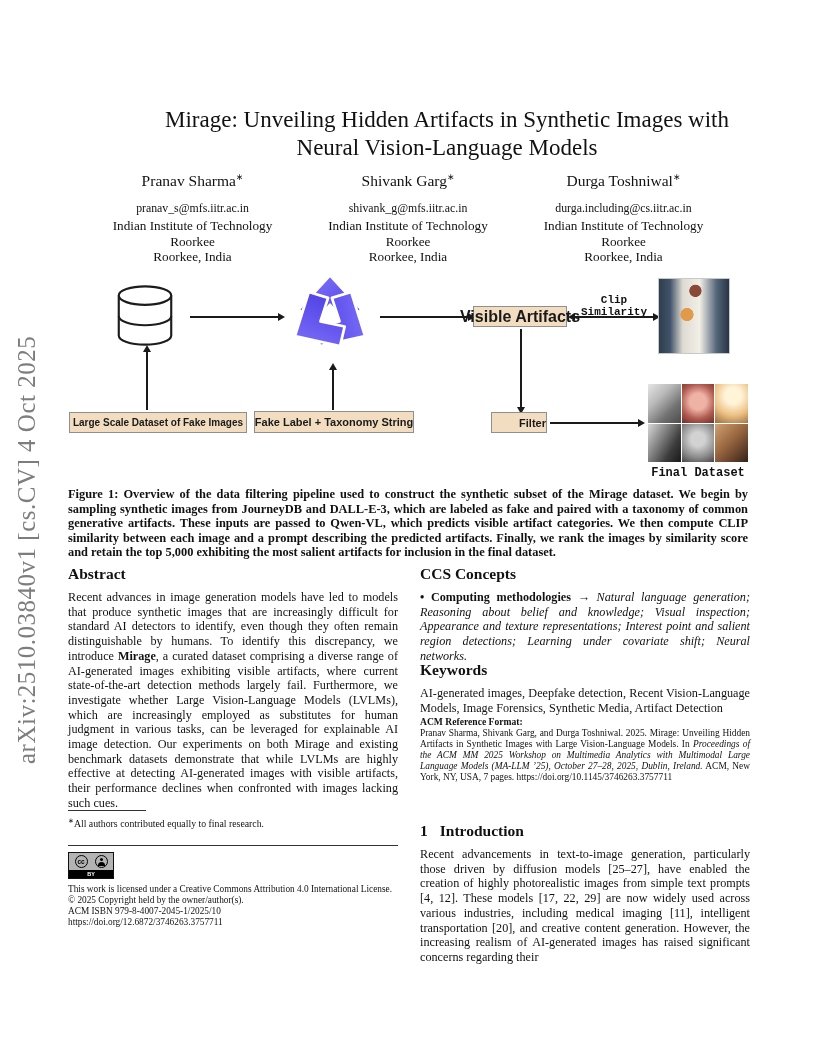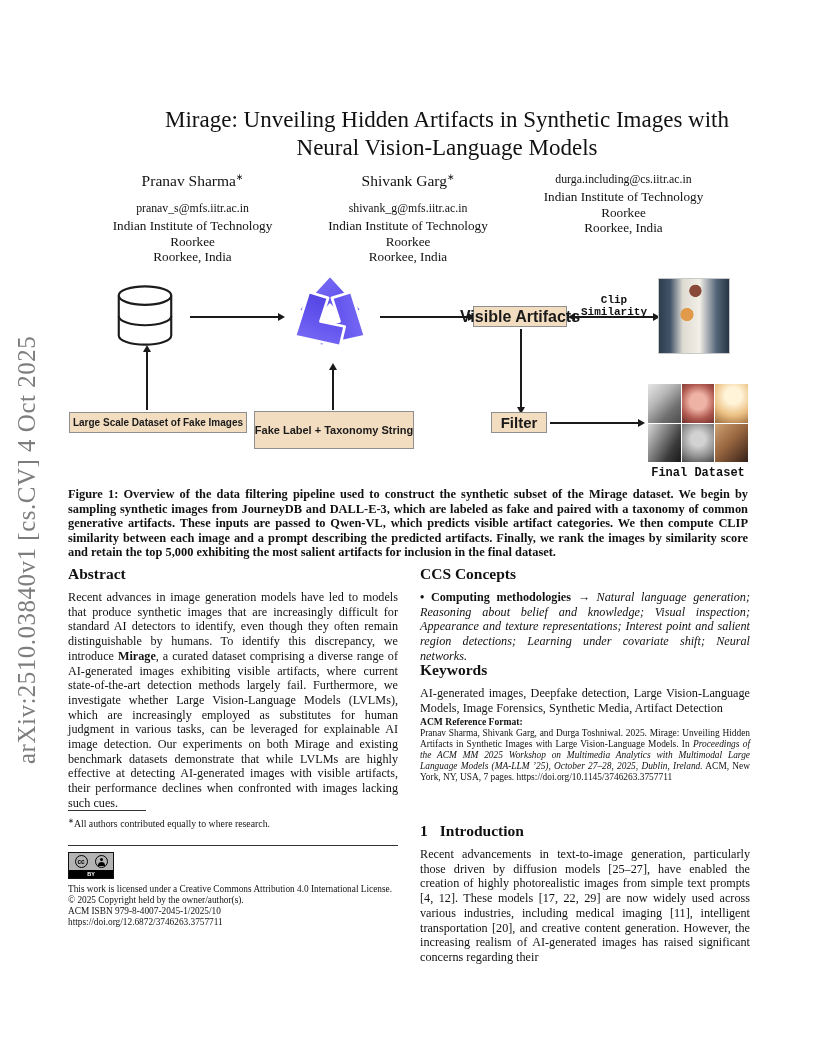--- a/index.html
+++ b/index.html
@@ -105,20 +105,21 @@
       <div class="aff">Roorkee, India</div>
     </div>
     <div class="author">
       <div class="name"><span>Shivank Garg</span><sup>∗</sup></div>
       <div class="email">shivank_g@mfs.iitr.ac.in</div>
       <div class="aff">Indian Institute of Technology</div>
       <div class="aff">Roorkee</div>
       <div class="aff">Roorkee, India</div>
     </div>
     <div class="author">
+      <div class="name"><span>Durga Toshniwal</span><sup>∗</sup></div>
       <div class="email">durga.including@cs.iitr.ac.in</div>
       <div class="aff">Indian Institute of Technology</div>
       <div class="aff">Roorkee</div>
       <div class="aff">Roorkee, India</div>
     </div>
   </div>
 
   <div class="figure">
 
     <svg class="fig-el" style="left:45px; top:20px;" width="64" height="68" viewBox="0 0 64 70">
@@ -167,28 +168,28 @@
     <div class="arr v" style="left:78px; top:90px; height:58px;">
         <span class="head up"></span>
       </div>
     <div class="fig-box" style="left:1px; top:150px; width:178px; height:21px; font-size:10px;">
       <span>Large Scale Dataset of Fake Images</span>
     </div>
 
     <div class="arr v" style="left:264px; top:108px; height:40px;">
         <span class="head up"></span>
       </div>
-    <div class="fig-box" style="left:186px; top:149px; width:160px; height:38px; font-size:11px;">
+    <div class="fig-box" style="left:186px; top:149px; width:160px; height:22px; font-size:11px;">
       <span>Fake Label + Taxonomy String</span>
     </div>
 
     <div class="arr v" style="left:452px; top:67px; height:78px;">
         <span class="head down"></span>
       </div>
-    <div class="fig-box" style="left:423px; top:150px; width:56px; height:21px; font-size:15px;">
+    <div class="fig-box" style="left:423px; top:150px; width:56px; height:21px; font-size:11px;justify-content:flex-end;">
       <span>Filter</span>
     </div>
 
     <div class="arr h" style="left:482px; top:160px; width:88px;">
         <span class="head right"></span>
       </div>
 
     <div class="fig-el final-grid">
       <div class="g1"></div>
       <div class="g2"></div>
@@ -202,21 +203,21 @@
 
   <div class="caption">Figure 1: Overview of the data filtering pipeline used to construct the synthetic subset of the Mirage dataset. We begin by sampling synthetic images from JourneyDB and DALL-E-3, which are labeled as fake and paired with a taxonomy of common generative artifacts. These inputs are passed to Qwen-VL, which predicts visible artifact categories. We then compute CLIP similarity between each image and a prompt describing the predicted artifacts. Finally, we rank the images by similarity score and retain the top 5,000 exhibiting the most salient artifacts for inclusion in the final dataset.</div>
 
   <div class="col col-left">
     <h2 class="sec">Abstract</h2>
     <p><span>Recent advances in image generation models have led to models that produce synthetic images that are increasingly difficult for standard AI detectors to identify, even though they often remain distinguishable by humans. To identify this discrepancy, we introduce </span><b>Mirage</b><span>, a curated dataset comprising a diverse range of AI-generated images exhibiting visible artifacts, where current state-of-the-art detection methods largely fail. Furthermore, we investigate whether Large Vision-Language Models (LVLMs), which are increasingly employed as substitutes for human judgment in various tasks, can be leveraged for explainable AI image detection. Our experiments on both Mirage and existing benchmark datasets demonstrate that while LVLMs are highly effective at detecting AI-generated images with visible artifacts, their performance declines when confronted with images lacking such cues.</span></p>
   </div>
 
   <div class="leftbottom">
     <div class="fn-rule"></div>
-    <div class="footnote"><sup>∗</sup><span>All authors contributed equally to where research.</span></div>
+    <div class="footnote"><sup>∗</sup><span>All authors contributed equally to final research.</span></div>
     <div class="full-rule"></div>
     <div class="cc-badge">
       <div class="cc-icons">
         <div class="cc-circle">cc</div>
         <div class="cc-circle">
           <div class="person-head"></div>
           <div class="person-body"></div>
         </div>
       </div>
       <div class="cc-bar">BY</div>
@@ -231,21 +232,21 @@
 
   <div class="col col-right">
 
     <div class="rblock" style="top:0;">
       <h2 class="sec">CCS Concepts</h2>
       <p><b>• Computing methodologies</b> <span>→</span> <i>Natural language generation; Reasoning about belief and knowledge; Visual inspection; Appearance and texture representations; Interest point and salient region detections; Learning under covariate shift; Neural networks.</i></p>
     </div>
 
     <div class="rblock" style="top:96px;">
       <h2 class="sec">Keywords</h2>
-      <p>AI-generated images, Deepfake detection, Large Vision-Language Models, Image Forensics, Synthetic Media, Artifact Detection</p>
+      <p>AI-generated images, Deepfake detection, Recent Vision-Language Models, Image Forensics, Synthetic Media, Artifact Detection</p>
     </div>
 
     <div class="rblock small" style="top:153px;">
       <b style="font-size:9.6px;">ACM Reference Format:</b>
       <p><span>Pranav Sharma, Shivank Garg, and Durga Toshniwal. 2025. Mirage: Unveiling Hidden Artifacts in Synthetic Images with Large Vision-Language Models. In </span><i>Proceedings of the ACM MM 2025 Workshop on Multimedia Analytics with Multimodal Large Language Models (MA-LLM ’25), October 27–28, 2025, Dublin, Ireland.</i><span> ACM, New York, NY, USA, 7 pages. https://doi.org/10.1145/3746263.3757711</span></p>
     </div>
 
     <div class="rblock" style="top:257px;">
       <h2 class="sec"><span class="secnum">1</span><span>Introduction</span></h2>
       <p>Recent advancements in text-to-image generation, particularly those driven by diffusion models [25–27], have enabled the creation of highly photorealistic images from simple text prompts [4, 12]. These models [17, 22, 29] are now widely used across various industries, including medical imaging [11], intelligent transportation [20], and creative content generation. However, the increasing realism of AI-generated images has raised significant concerns regarding their</p>

